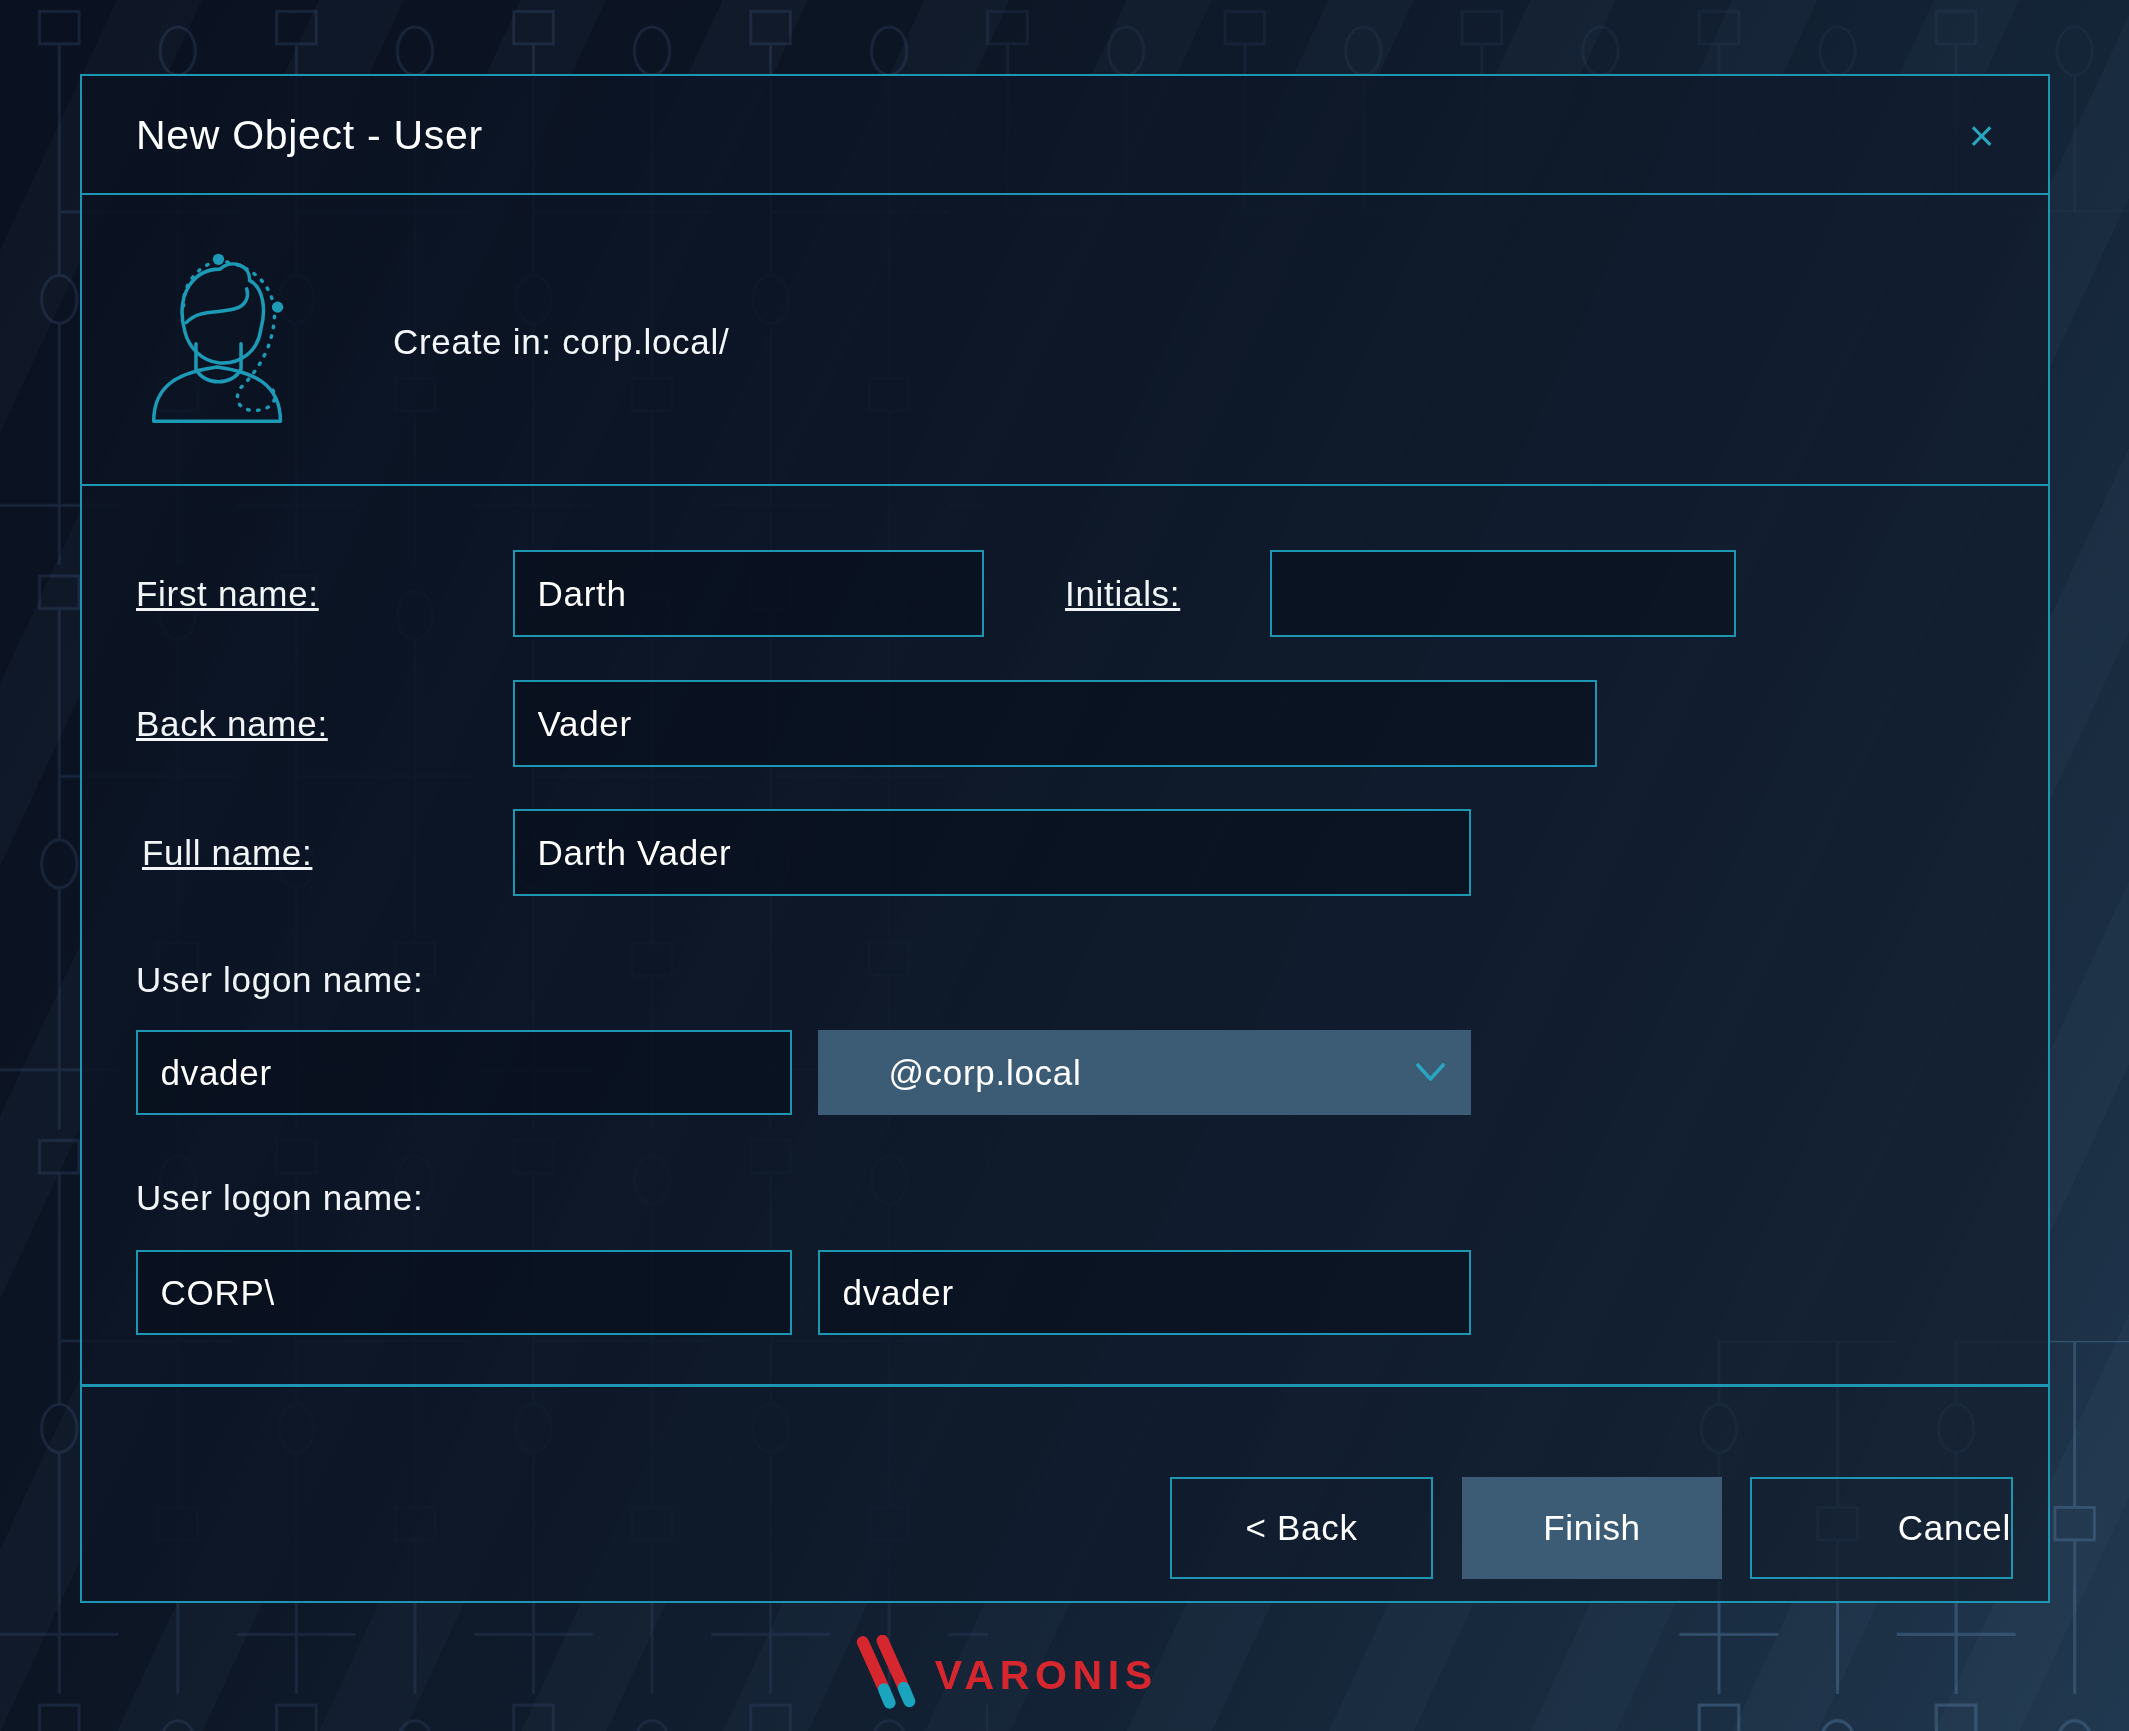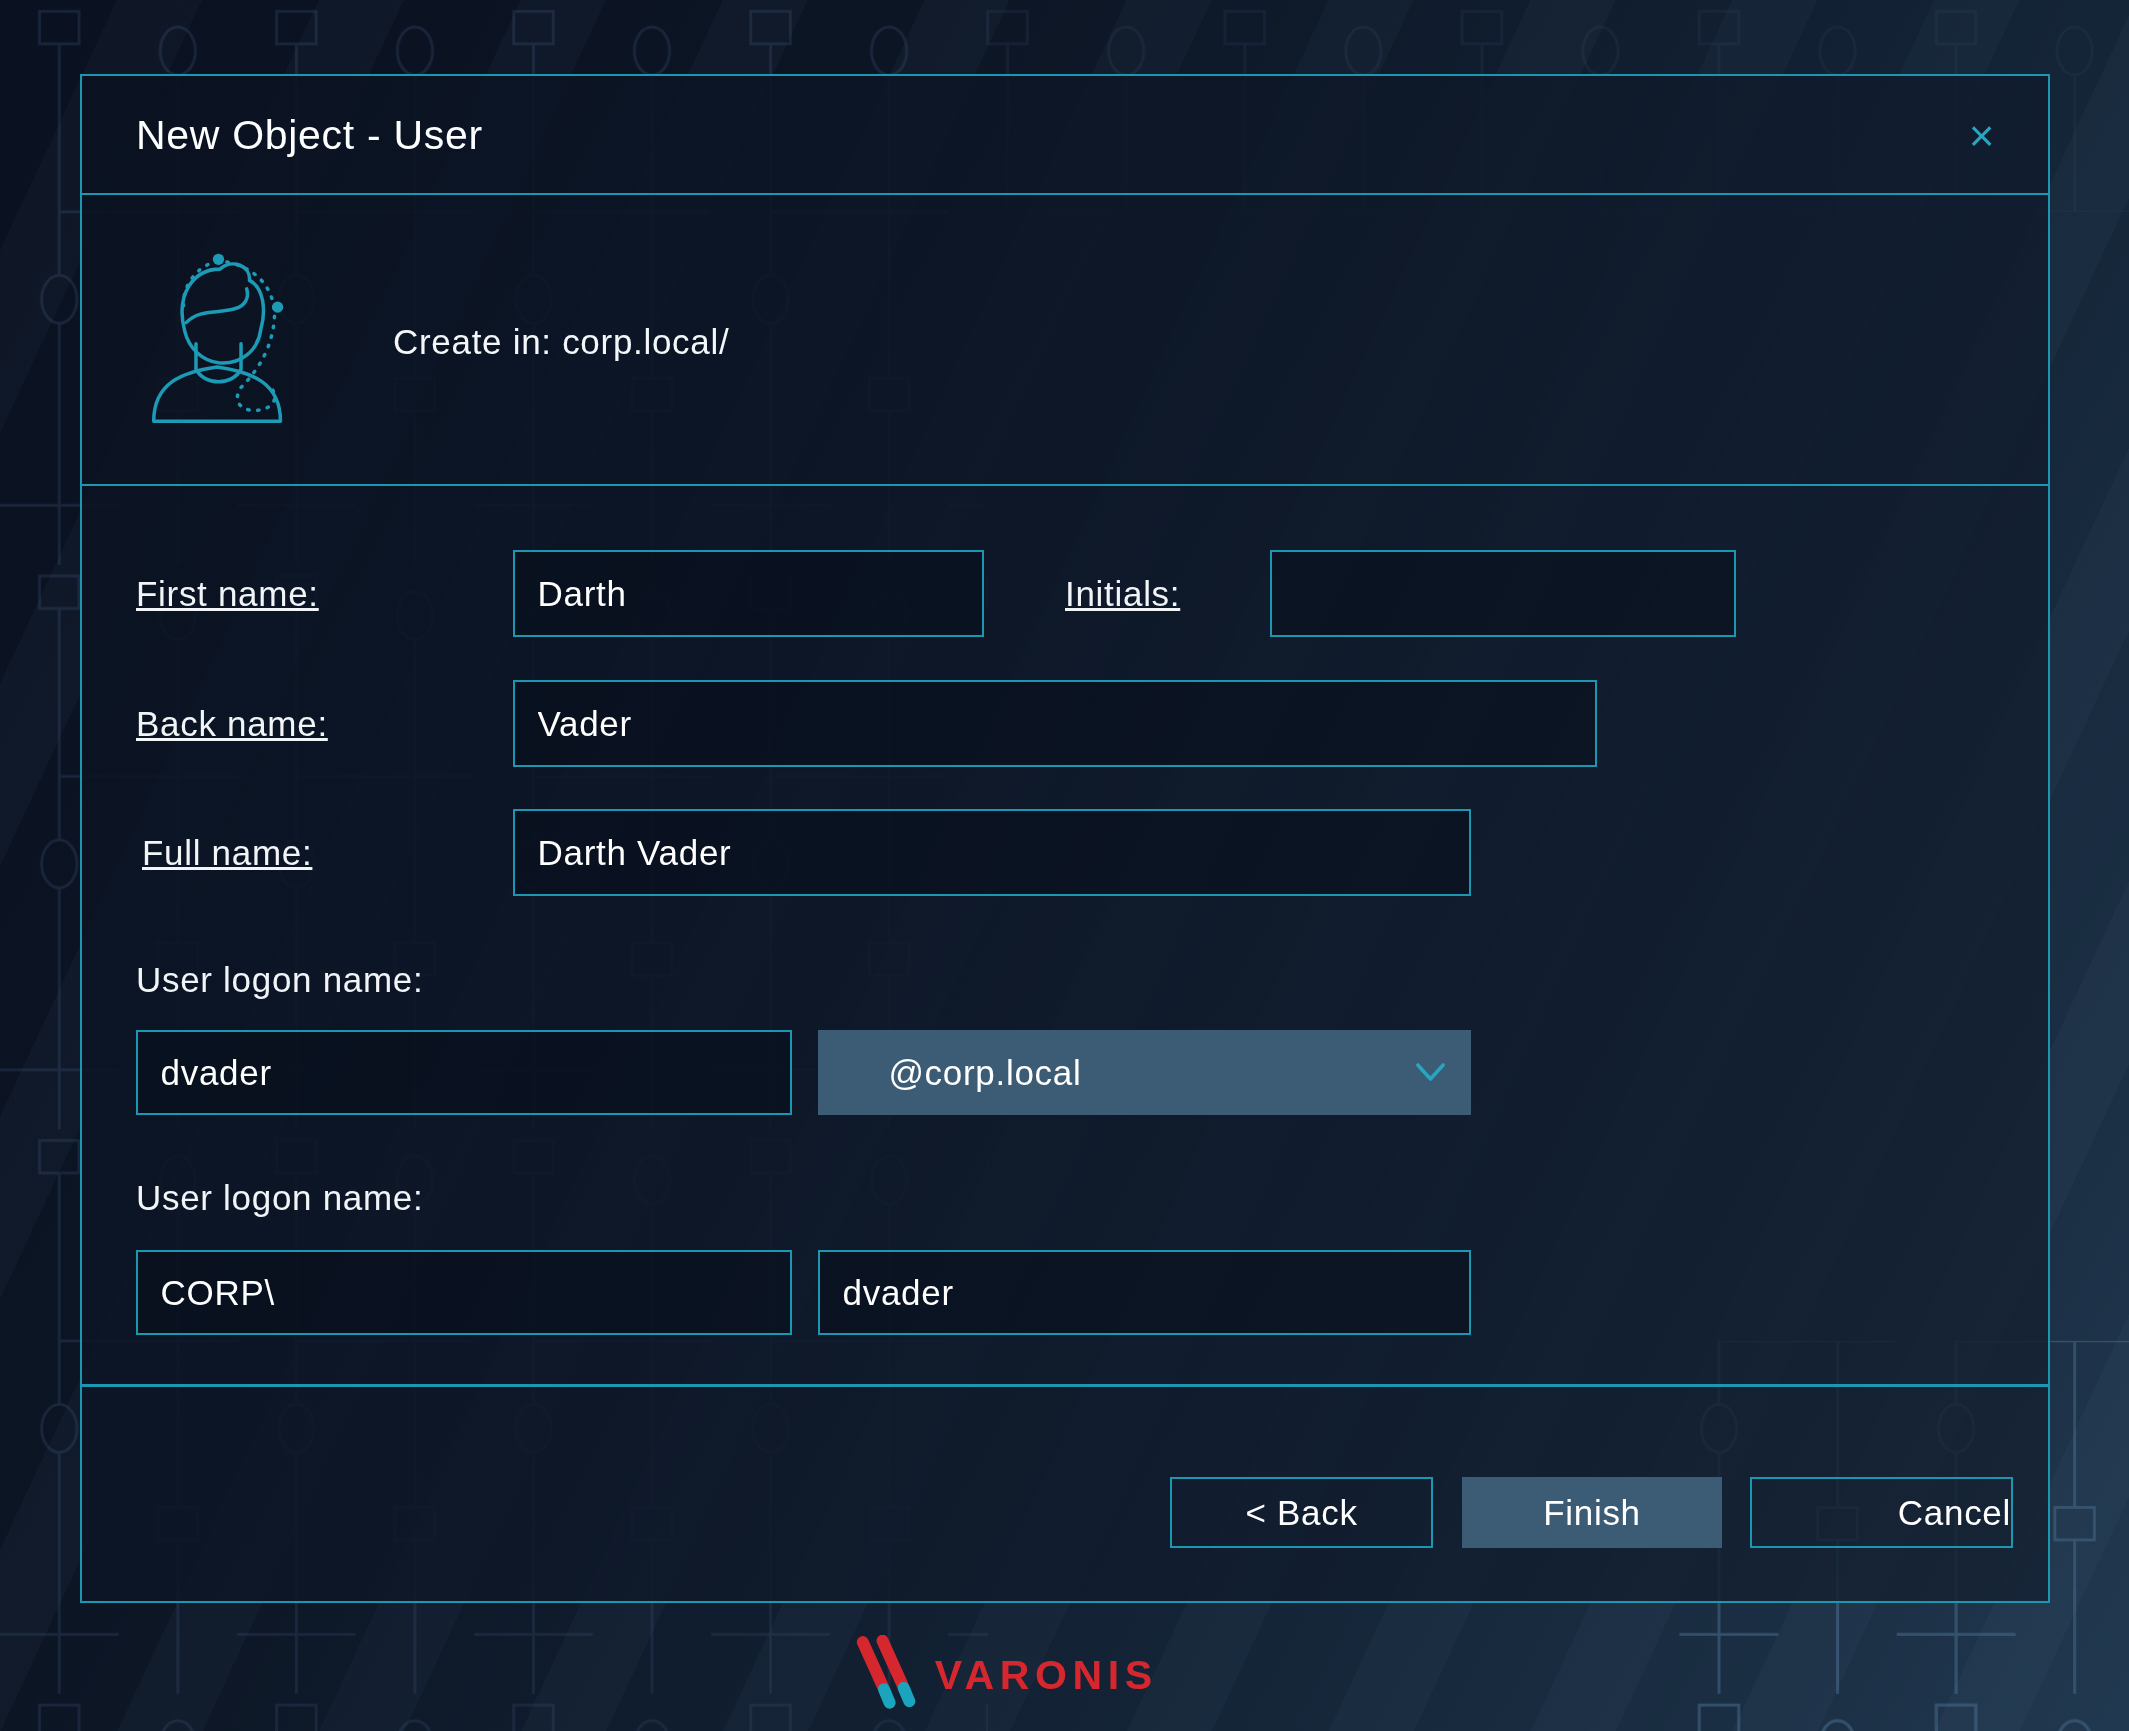--- a/index.html
+++ b/index.html
@@ -50,21 +50,21 @@
   }
   .dropdown {
     position:absolute; height:85px; background:#3c5c76; border:none;
     display:flex; align-items:center; justify-content:space-between;
     padding:0 25.4px; cursor:pointer;
   }
   .dropdown .dd-value { font-size:35px; letter-spacing:0.7px; color:#ffffff;margin-left:45px; }
   .fdivider { position:absolute; left:0; right:0; top:1308px; height:2.8px; background:#1d96b2; }
 
   .btn {
-    position:absolute; top:1401px; height:71px;
+    position:absolute; top:1401px; height:102px;
     background:transparent; border:2.8px solid #1d96b2; color:#ffffff;
     font-size:35px; letter-spacing:0.7px; cursor:pointer;
     font-family:"Liberation Sans","DejaVu Sans",sans-serif;
   }
   .btn-back   { left:1088px; width:263px; }
   .btn-finish { left:1380px; width:260px; border:none; background:#3c5c76; }
   .btn-cancel { left:1668px; width:263px;text-align:right; }
 
   
   .brand {

